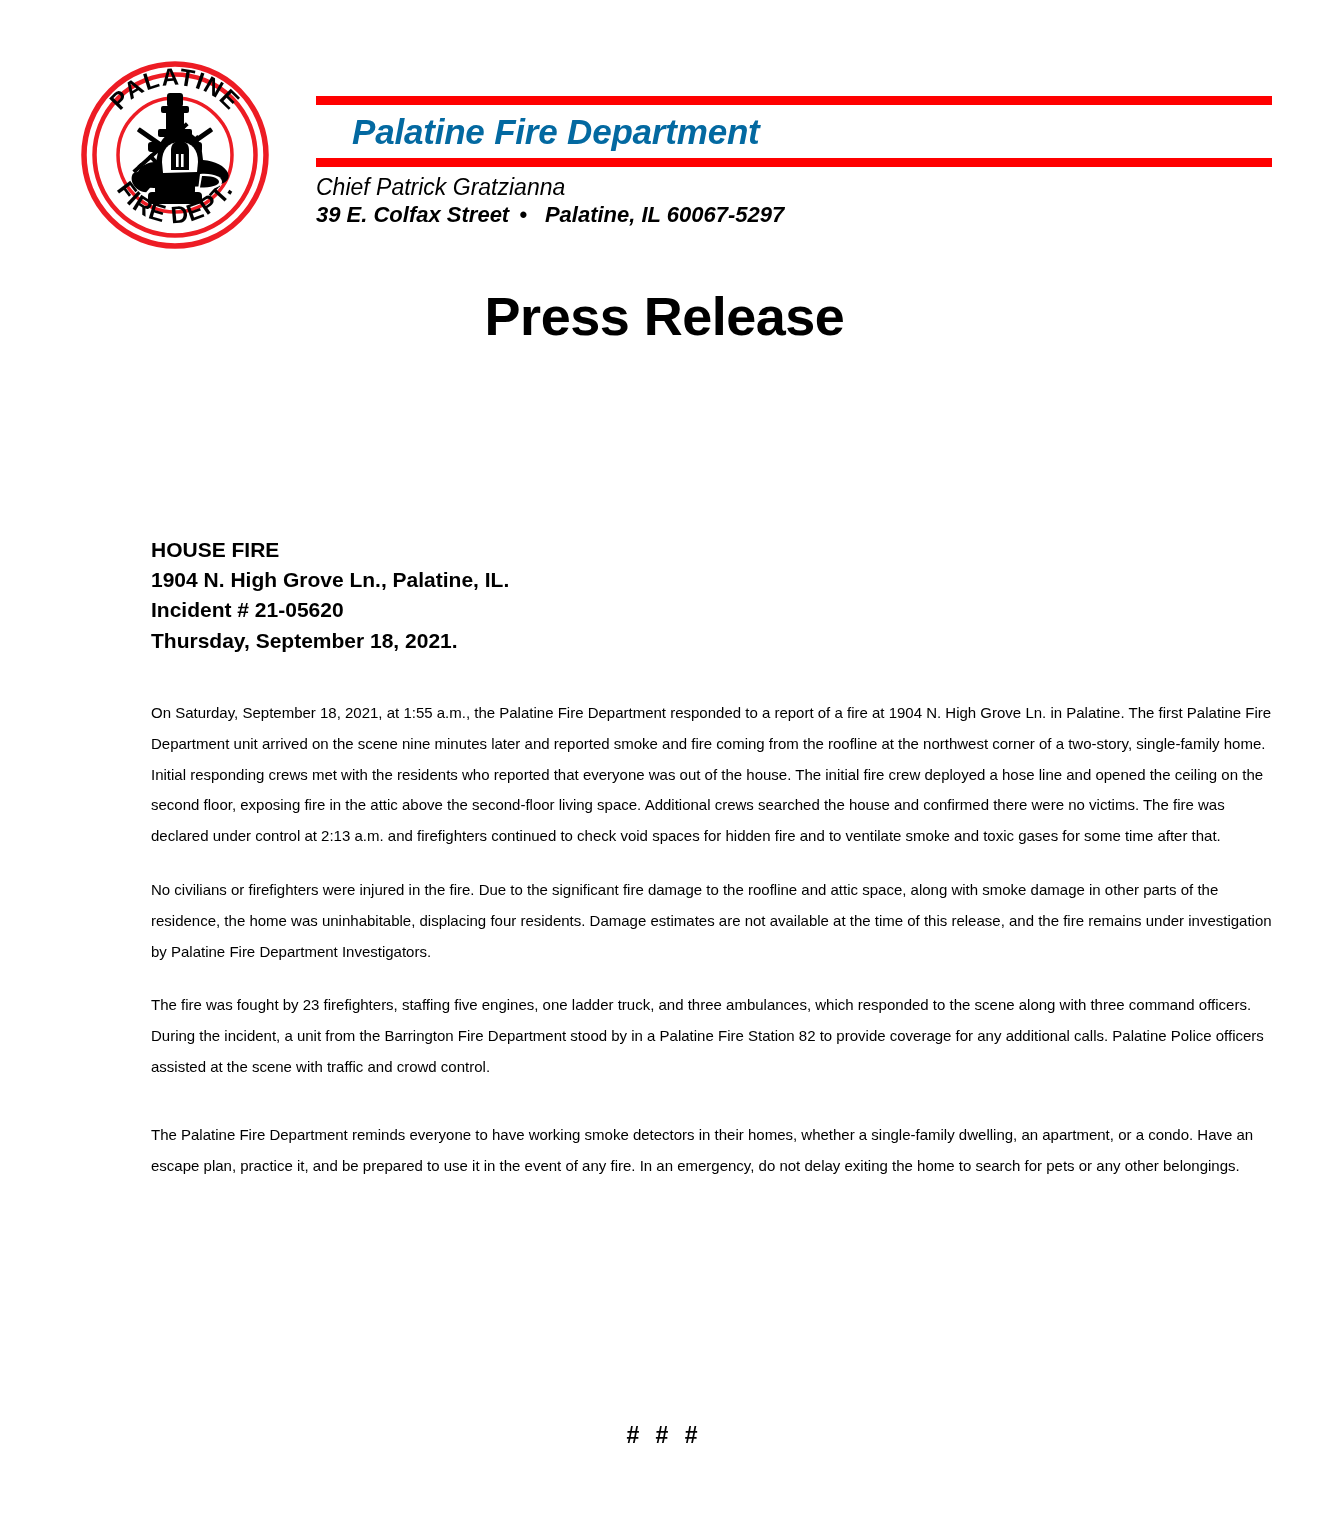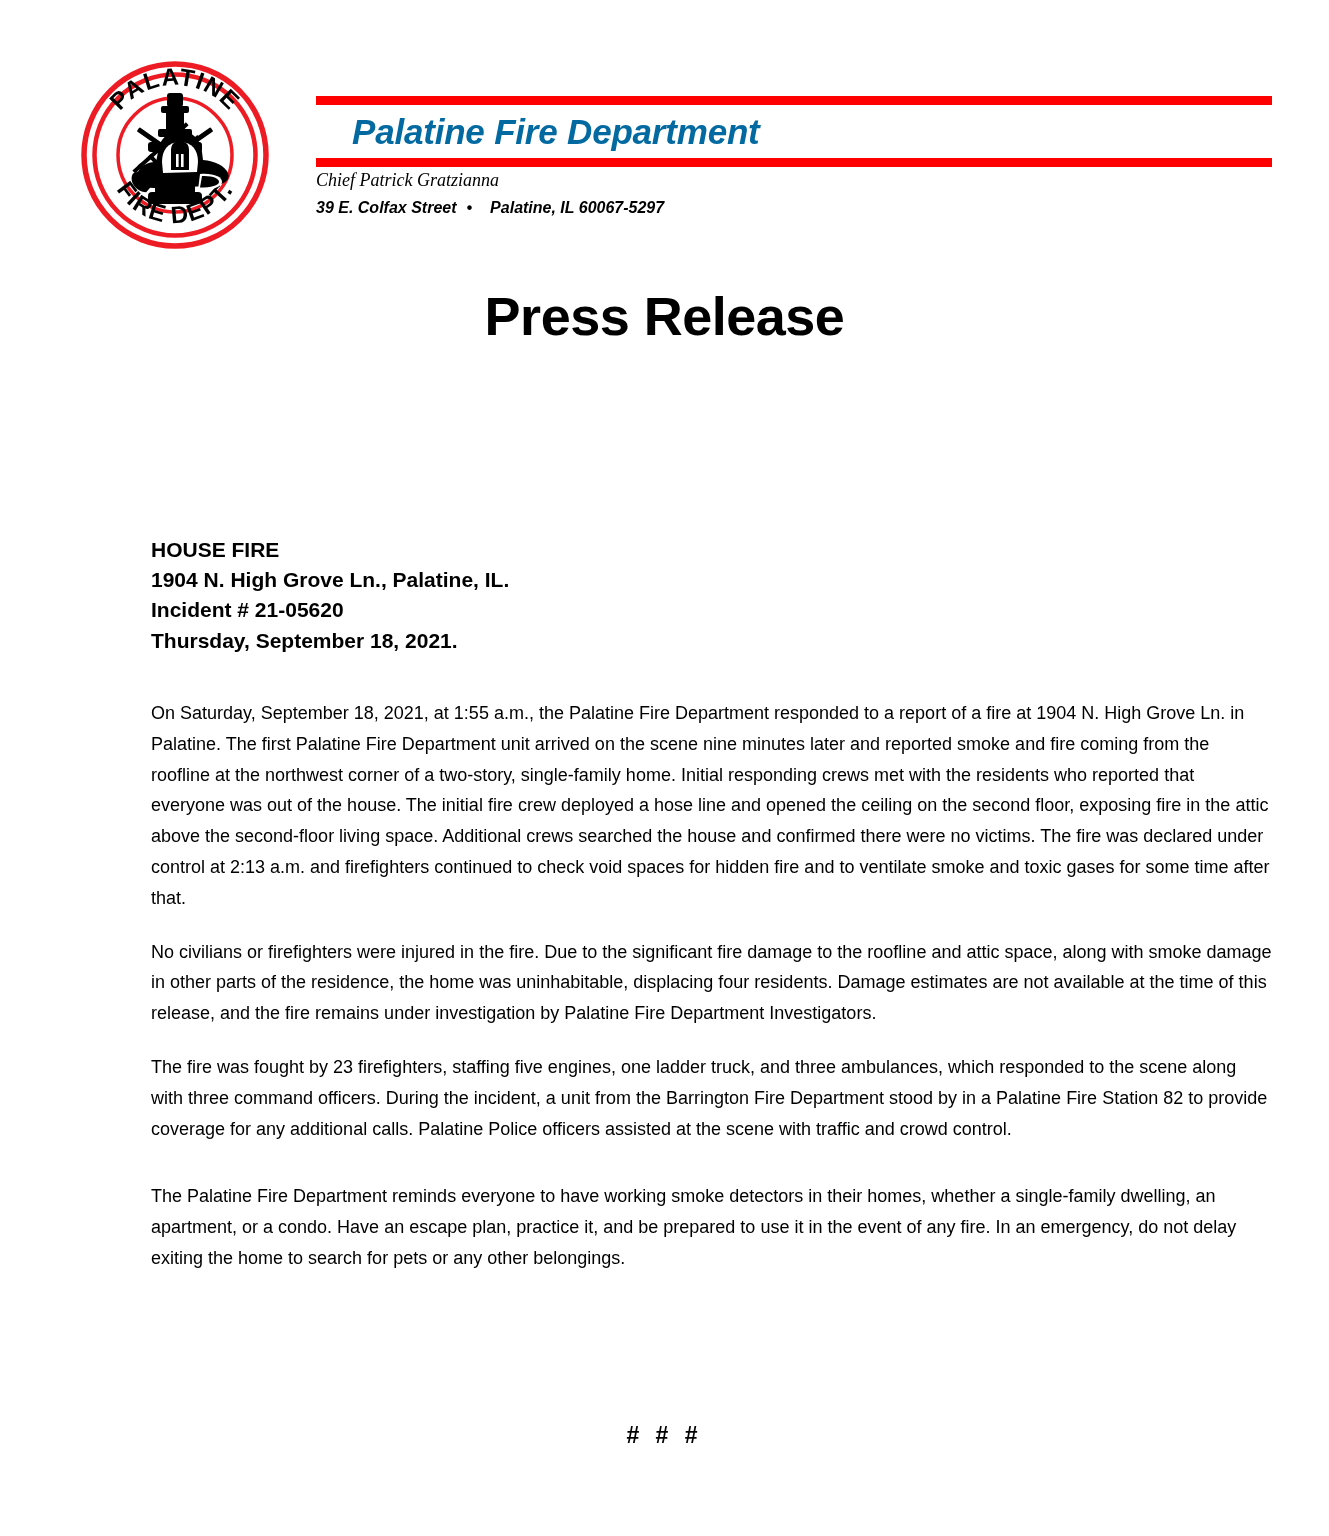--- a/index.html
+++ b/index.html
@@ -54,32 +54,33 @@
     font-style: italic;
     font-size: 35px;
     line-height: 42px;
     letter-spacing: -0.2px;
     color: #0369a1;
     white-space: nowrap;
     margin-left: 36px;
   }
 
   .chief-line {
-    font-family: Liberation Serif, serif;
+    font-family: Liberation Sans, sans-serif;
     font-style: italic;
     font-weight: normal;
-    font-size: 18px;
+    font-size: 23px;
     line-height: 26px;
+    margin-top: 7px;
     white-space: nowrap;
   }
   .address-line {
     font-family: "Liberation Sans", sans-serif;
     font-style: italic;
     font-weight: bold;
-    font-size: 16px;
+    font-size: 22px;
     line-height: 25px;
     margin-top: 2px;
     white-space: nowrap;
   }
   .addr-sep { display: inline-block; padding: 0 10px; }
   .addr-city { display: inline-block; padding-left: 8px; }
 
   
   .doc-title {
     position: absolute;
@@ -111,21 +112,21 @@
 
   
   .body-copy {
     position: absolute;
     left: 151px;
     top: 698px;
     width: 1122px;
   }
   .para {
     font-family: "Liberation Sans", sans-serif;
-    font-size: 18px;
+    font-size: 15px;
     line-height: 30.8px;
     margin: 0 0 23px 0;
     text-align: left;
   }
   .para:last-child { margin-bottom: 0; margin-top: 37px; }
 
   
   .end-mark {
     position: absolute;
     left: 0;

